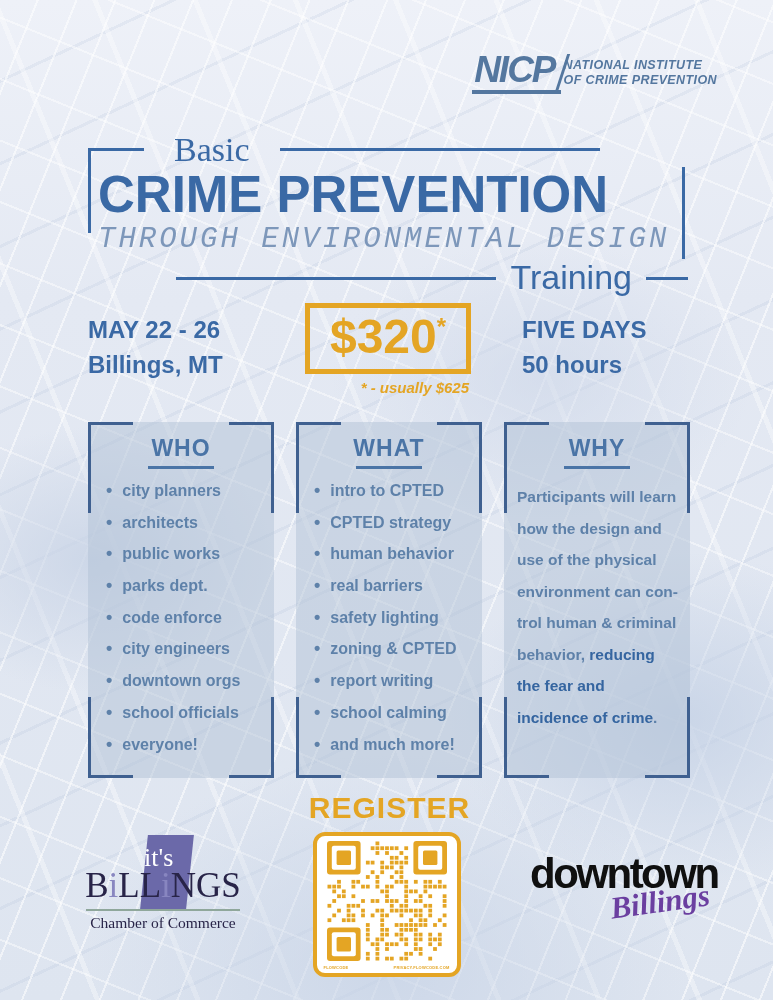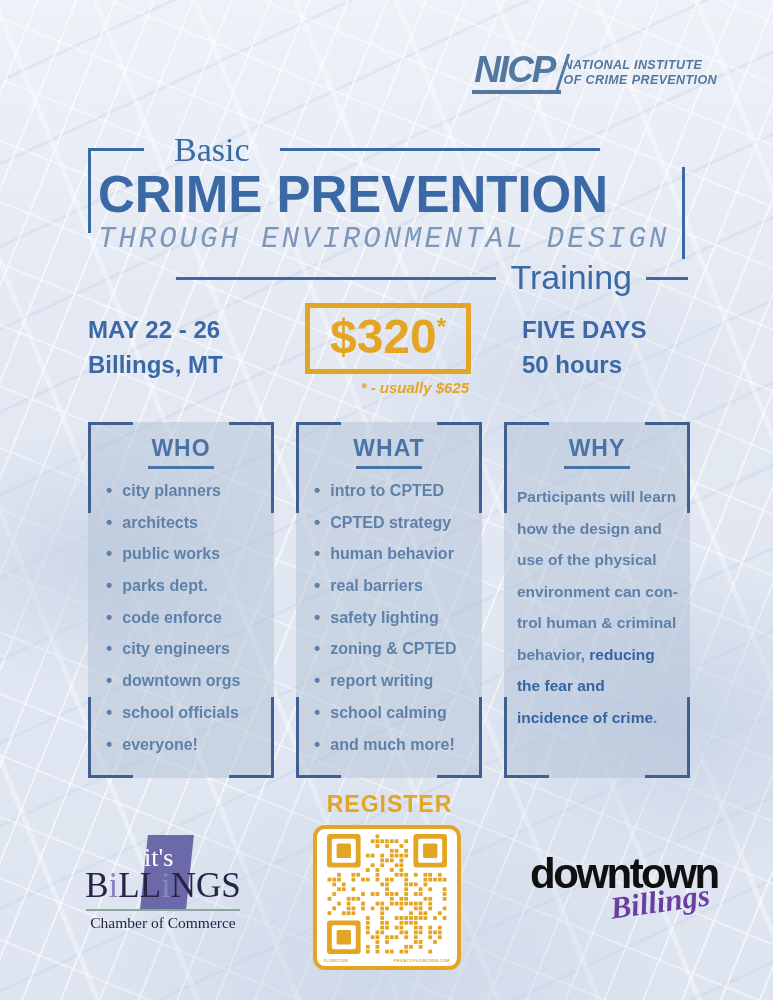--- a/index.html
+++ b/index.html
@@ -59,21 +59,21 @@
   .panel-heading{text-align:center;font-size:23px;font-weight:800;letter-spacing:1px;color:#4a74a6;}
   .panel-rule{width:66px;height:3px;background:#4a74a6;margin:4px auto 12px;}
   .panel ul{list-style:none;margin:0;padding:0 8px 0 18px;}
   .panel li{display:flex;gap:10px;align-items:baseline;font-size:16px;font-weight:600;color:#5e81a9;margin-bottom:12.5px;line-height:1.2;}
   .panel li .dot{font-size:18px;line-height:1;}
   .why-body{padding:0 12px 0 13px;font-size:15.5px;font-weight:600;color:#5e81a9;}
   .why-line{line-height:31.5px;white-space:nowrap;}
   .why-bold{font-weight:800;color:#3565a0;}
   
   .register{position:absolute;top:791px;left:0;width:773px;text-align:center;}
-  .register-label{font-size:23px;font-weight:800;letter-spacing:1px;color:#e4a524;margin-left:6px;}
+  .register-label{font-size:30px;font-weight:800;letter-spacing:1px;color:#e4a524;margin-left:6px;}
   .qr-wrap{margin:7px auto 0;width:132px;background:#fff;border:4px solid #e4a524;border-radius:12px;padding:5px 4px 1px;}
   .qr-foot{display:flex;justify-content:space-between;align-items:center;color:#e4a524;font-size:4px;font-weight:700;letter-spacing:.2px;padding:0 3px 2px;}
   
   .chamber{position:absolute;left:84px;top:835px;width:158px;height:112px;}
   .chamber-para{position:absolute;left:60px;top:0;width:46px;height:74px;background:#6b69a9;transform:skewX(-6deg);}
   .chamber-its{position:absolute;left:60px;top:8px;width:46px;text-align:left;font-family:"Liberation Serif",serif;font-size:26px;color:#ffffff;}
   .chamber-name{position:absolute;top:33px;left:0;width:100%;text-align:center;font-family:"Liberation Serif",serif;font-size:35px;line-height:1;color:#282448;letter-spacing:0;}
   .chamber-name .pi{color:#8886c0;}
   .chamber-rule{position:absolute;top:74px;left:2px;right:2px;height:2px;background:#8fa79b;}
   .chamber-sub{position:absolute;top:79px;left:0;width:100%;text-align:center;font-family:"Liberation Serif",serif;font-size:15.5px;color:#282448;}

